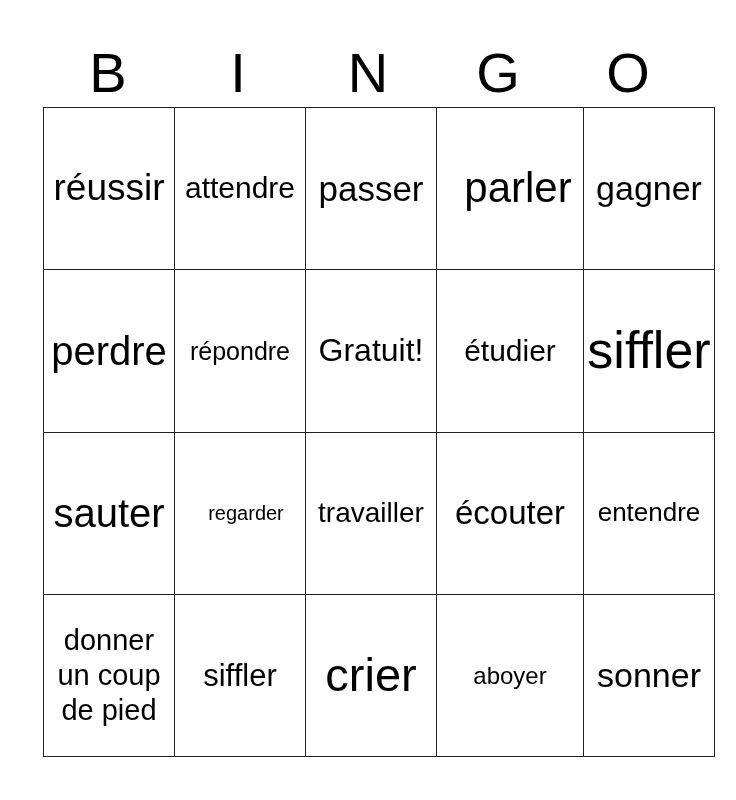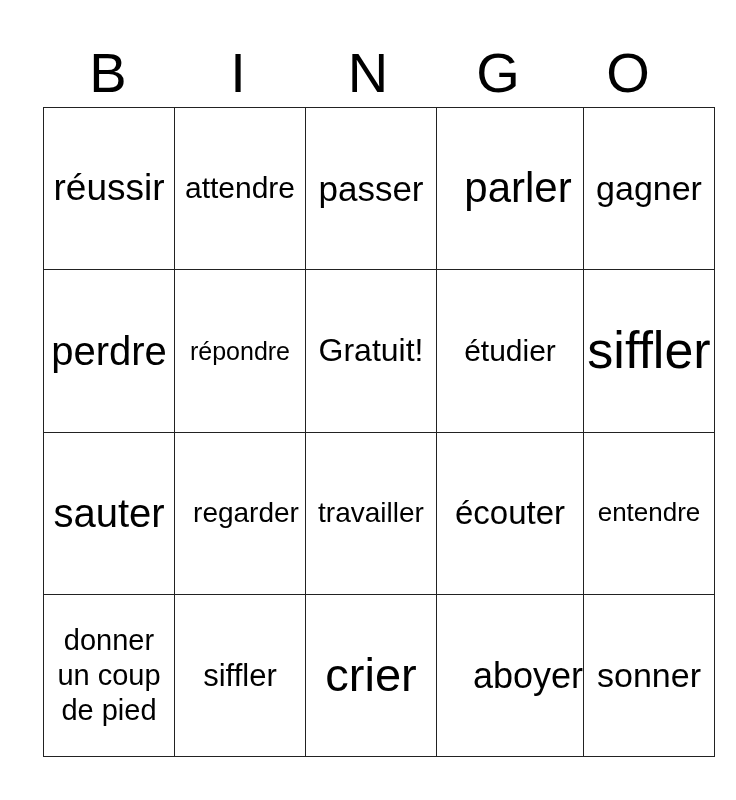--- a/index.html
+++ b/index.html
@@ -78,26 +78,26 @@
     </tr>
     <tr>
       <td style="font-size: 40px;">perdre</td>
       <td style="font-size: 25px;">répondre</td>
       <td style="font-size: 32px;">Gratuit!</td>
       <td style="font-size: 30px;">étudier</td>
       <td style="font-size: 52px;">siffler</td>
     </tr>
     <tr>
       <td style="font-size: 40px;">sauter</td>
-      <td style="font-size: 28px; padding-left: 12px;">regarder</td>
+      <td style="font-size: 20px; padding-left: 12px;">regarder</td>
       <td style="font-size: 28px;">travailler</td>
       <td style="font-size: 33px;">écouter</td>
       <td style="font-size: 26px;">entendre</td>
     </tr>
     <tr>
       <td class="wrap" style="font-size: 29px;">donner un coup de pied</td>
       <td style="font-size: 31px;">siffler</td>
       <td style="font-size: 47px;">crier</td>
-      <td style="font-size: 36px; text-align: right;">aboyer</td>
+      <td style="font-size: 24px;">aboyer</td>
       <td style="font-size: 34px;">sonner</td>
     </tr>
   </tbody>
 </table>
 
 </body></html>

